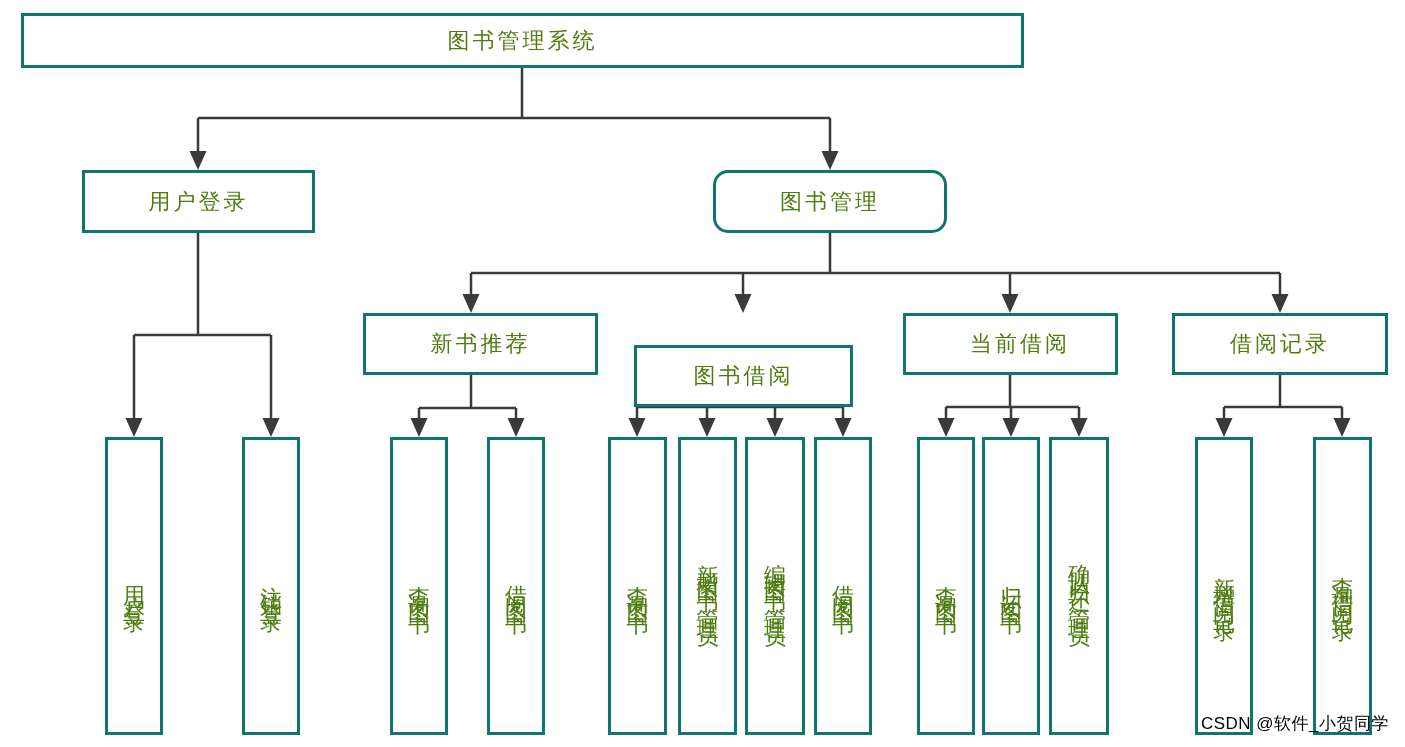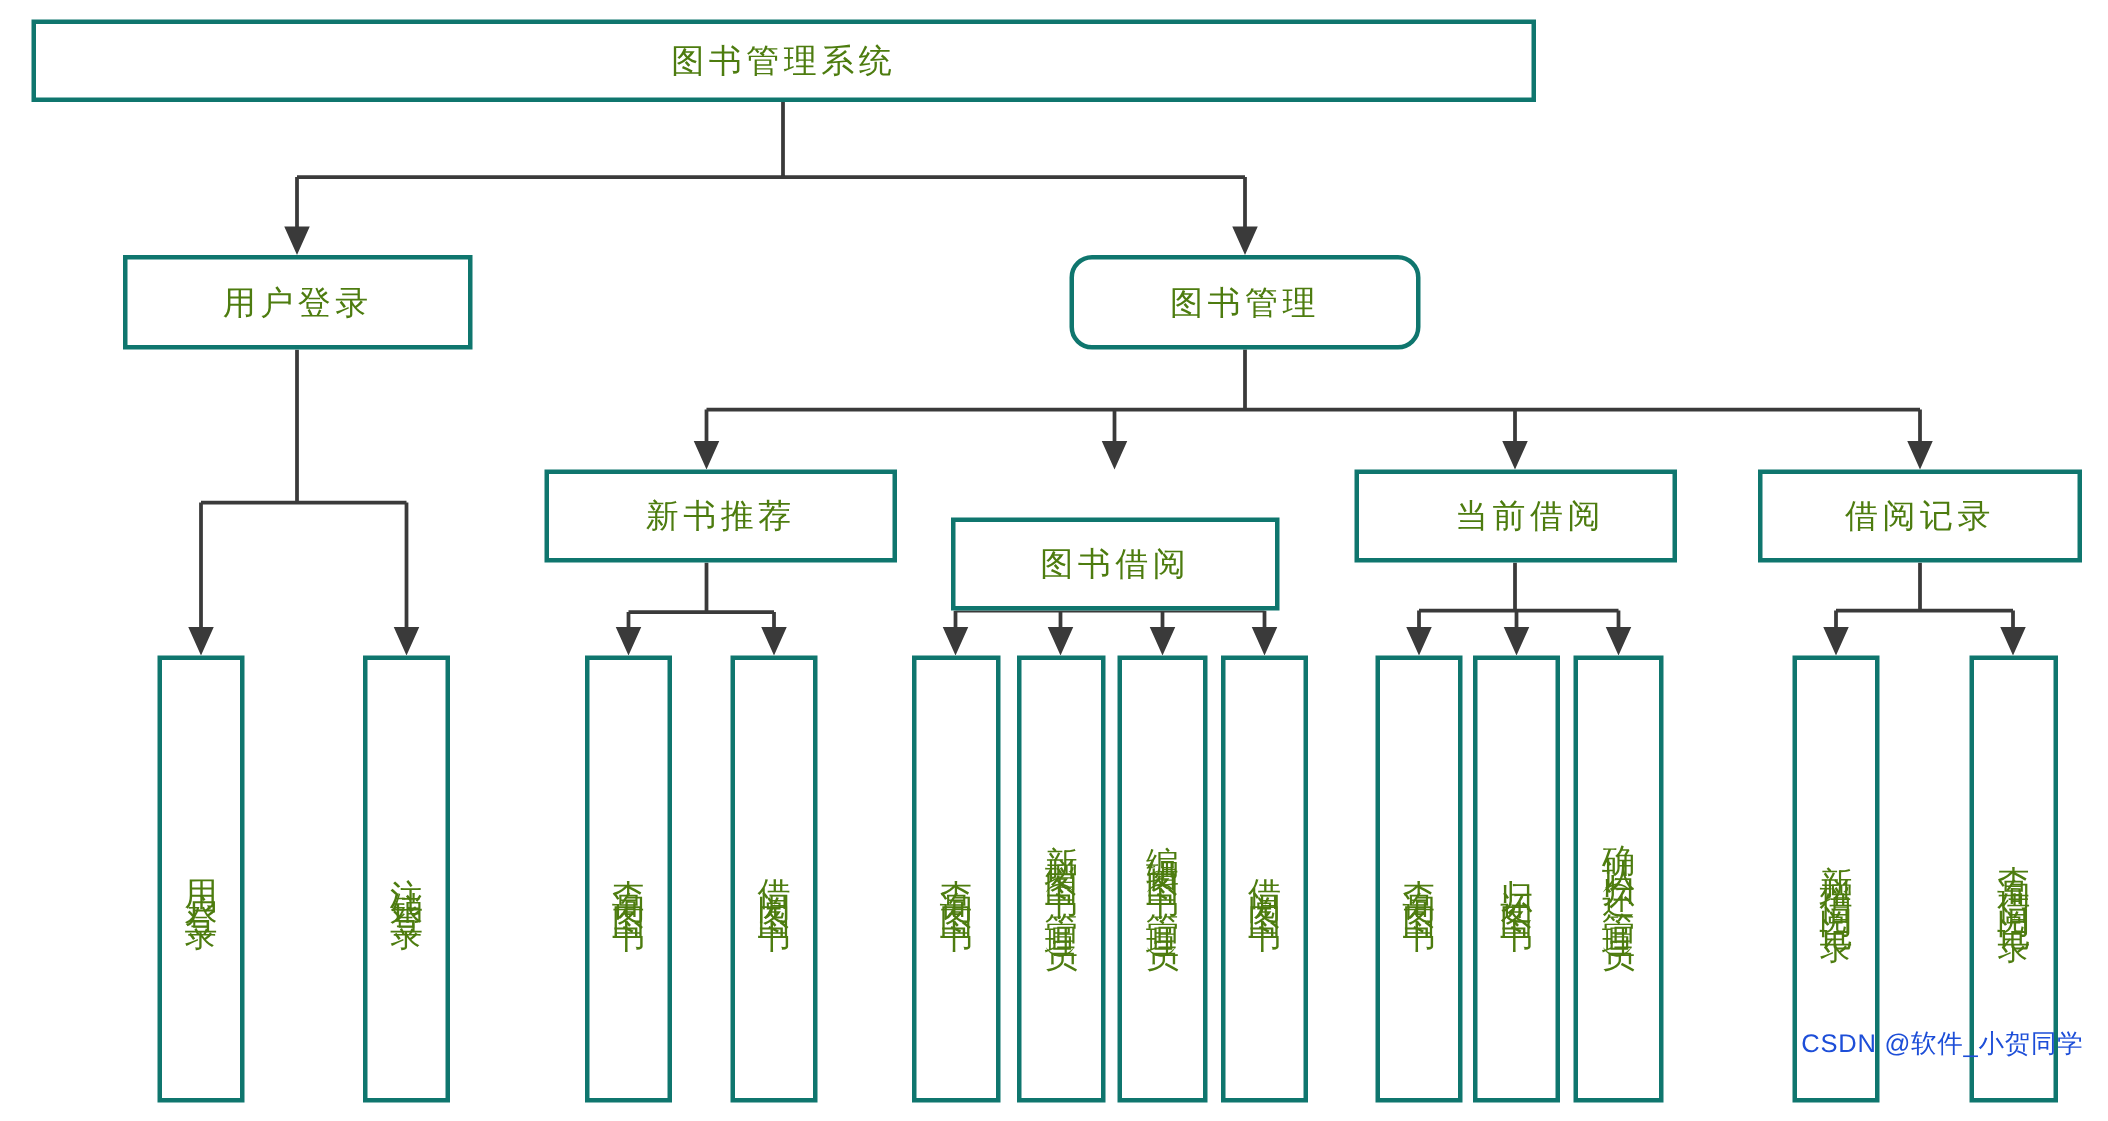--- a/index.html
+++ b/index.html
@@ -36,25 +36,25 @@
   .vbox { font-size: 22px; }
   .vtext {
     writing-mode: vertical-rl;
     text-orientation: mixed;
     letter-spacing: 9px;
     line-height: 1;
     white-space: nowrap;
   }
   .watermark {
     position: absolute;
-    top: 684px;
+    top: 712px;
     right: 16px;
     font-size: 17px;
     letter-spacing: 0.5px;
-    color: #1d4ed8;
+    color: #000000;
   }
 </style>
 </head>
 <body>
 
 <div class="stage">
 
   <svg class="wires" viewBox="0 0 1405 747" xmlns="http://www.w3.org/2000/svg">
 
     <path fill="none" stroke="#3a3a3a" stroke-width="2.5" d="

